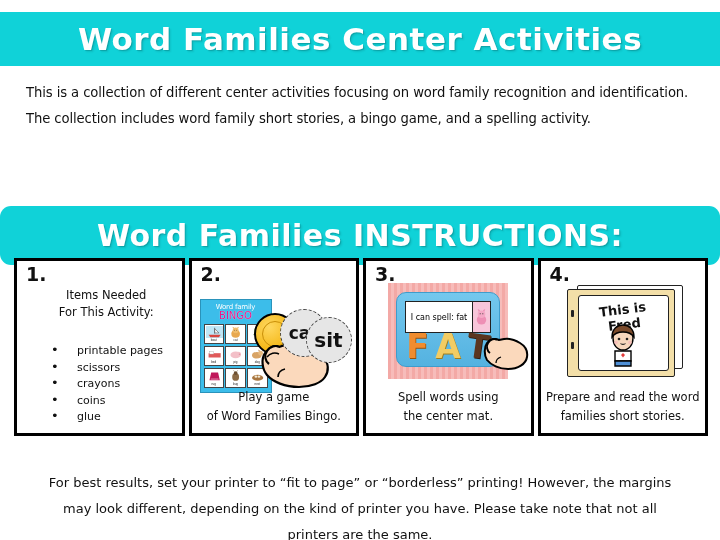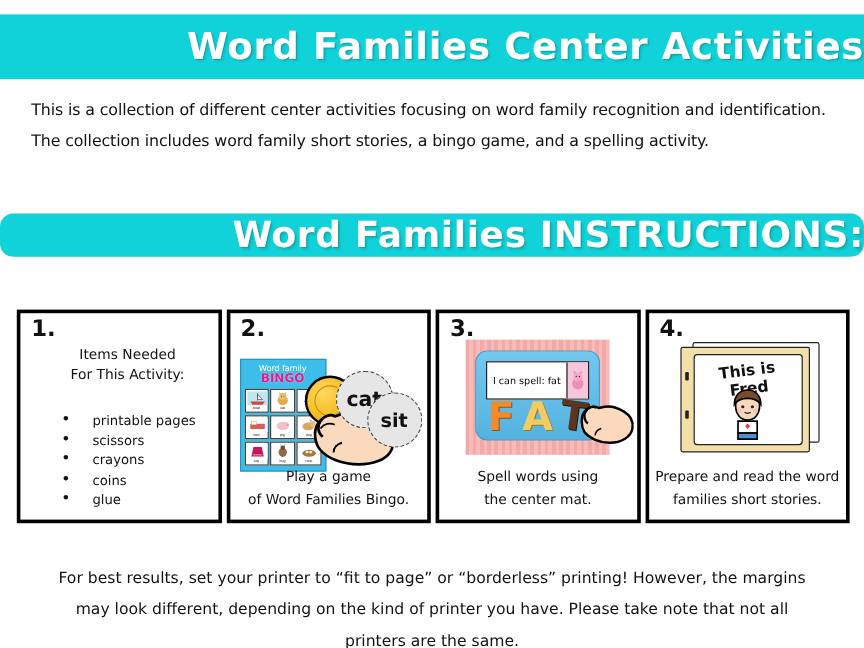--- a/index.html
+++ b/index.html
@@ -8,33 +8,33 @@
     background: #ffffff;
     font-family: "Liberation Sans", sans-serif;
     overflow: hidden;
   }
   .page { position: relative; width: 720px; height: 540px; background:#fff; }
 
   
   .banner {
     position: absolute; left: 0; width: 720px;
     background: #10D2D8;
-    display: flex; align-items: center; justify-content: flex-end;
+    display: flex; align-items: center; justify-content: center;
   }
   .banner-title {
     color: #ffffff;
     font-family: "DejaVu Sans", sans-serif;
     font-weight: bold;
     letter-spacing: 0.5px;
     text-shadow: 1px 1px 0 rgba(0,0,0,0.13), 2px 2px 2px rgba(0,0,0,0.10);
     white-space: nowrap;
   }
   #banner-top { top: 12px; height: 54px; }
   #banner-top .banner-title { font-size: 31px; }
-  #banner-mid { top: 178px; height: 36px; border-radius: 11px; }
+  #banner-mid { top: 206px; height: 59px; border-radius: 11px; }
   #banner-mid .banner-title { font-size: 30px; }
 
   
   .intro {
     position: absolute; left: 26px; top: 80px; width: 668px;
     font-family: "DejaVu Sans", sans-serif;
     font-size: 13.2px; line-height: 26px; color: #111;
     letter-spacing: -0.1px;
   }
   .ccs-block {
@@ -90,21 +90,21 @@
   }
 
   
   .art2 { position: absolute; left: 6px; top: 26px; width: 152px; height: 98px; }
   .bingo-card {
     position: absolute; left: 2px; top: 12px; width: 72px; height: 94px;
     background: #3CBDEA; border: 1px solid #2a93bb;
     display: flex; flex-direction: column; align-items: center;
   }
   .bingo-t1 { font-size: 7px; color:#fff; font-family:"DejaVu Sans",sans-serif; margin-top:3px; letter-spacing:-0.2px;}
-  .bingo-t2 { font-size: 10px; color:#E8178A; font-weight:bold; font-family:"DejaVu Sans",sans-serif; line-height:10px;
+  .bingo-t2 { font-size: 10px; color:#E8178A; font-weight:normal; font-family:"DejaVu Sans",sans-serif; line-height:10px;
               text-shadow: 0 0 1px #fff; }
   .bingo-grid {
     margin-top: 3px; width: 64px; height: 64px;
     display: grid; grid-template-columns: repeat(3,1fr); grid-template-rows: repeat(3,1fr);
     gap: 1.5px;
   }
   .bingo-cell { background: #fff; border: 0.8px solid #444; position: relative; }
   .bingo-pic { position:absolute; left:1px; right:1px; top:1px; height:66%; }
   .bingo-word { position:absolute; left:0; right:0; bottom:0px; height:30%;
     font-size:3px; text-align:center; color:#222; }
@@ -121,21 +121,21 @@
   }
   .hand2 { position: absolute; left: 47px; top: 36px; width: 96px; height: 66px; }
 
   .bubble {
     position: absolute; border-radius: 50%;
     background: #E6E6E6; border: 1.6px dashed #444;
     display: flex; align-items: center; justify-content: center;
     font-family: "DejaVu Sans", sans-serif; font-weight: bold; color: #111;
   }
   .bub-cat { left: 82px; top: 22px; width: 48px; height: 48px; font-size: 17px; }
-  .bub-sit { left: 108px; top: 40px; width: 46px; height: 46px; font-size: 16px; }
+  .bub-sit { left: 108px; top: 30px; width: 46px; height: 46px; font-size: 20px; }
 
   
   .art3 { position: absolute; left: 22px; top: 22px; width: 120px; height: 96px; }
   .mat-bg {
     position:absolute; inset:0;
     background: repeating-linear-gradient(90deg,#F3A9A6 0 3px,#F7BCBA 3px 6px);
   }
   .mat-tray {
     position:absolute; left:8px; top:9px; right:8px; bottom:12px;
     background: linear-gradient(#74C8EE,#54B2E0);

